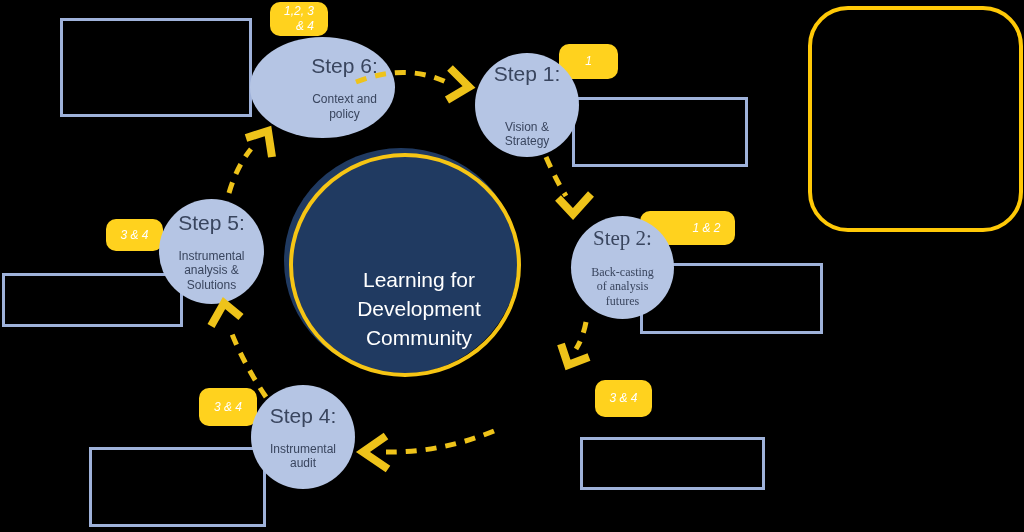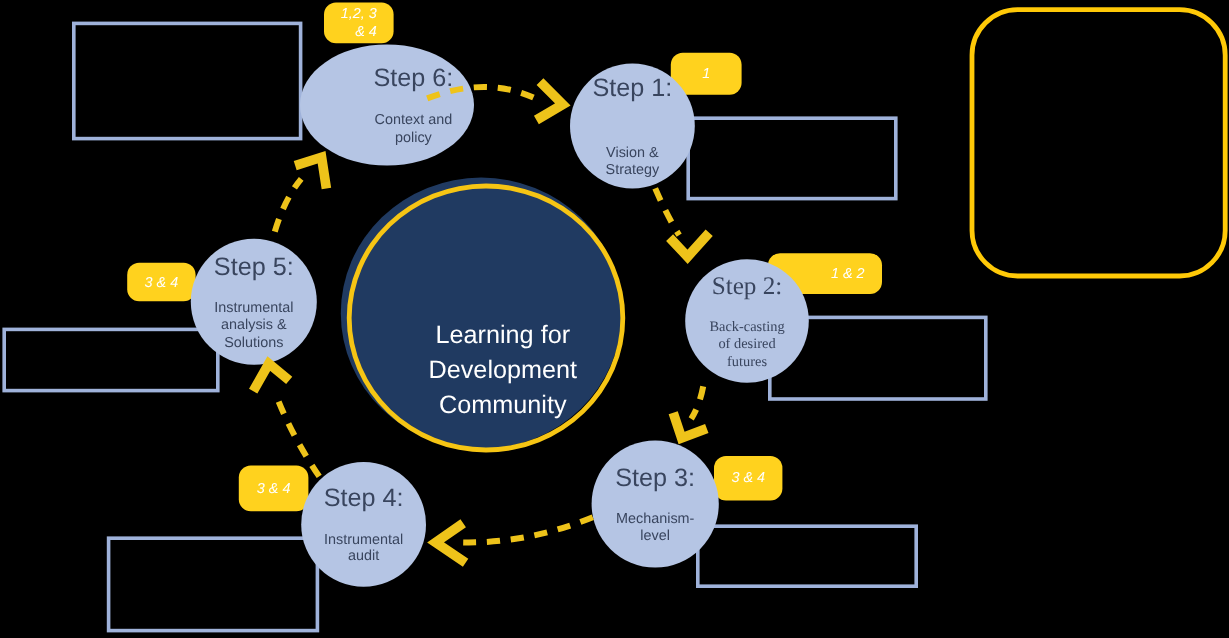--- a/index.html
+++ b/index.html
@@ -58,27 +58,22 @@
 Community</div>
 
   <div class="circle" style="left:475px;top:53px;width:104px;height:104px;gap:20px;">
     <div class="label">Step 1:</div>
     <div class="sub">Vision &amp;
 Strategy</div>
   </div>
   <div class="circle" style="left:571px;top:216px;width:103px;height:103px;font-family:Liberation Serif, serif;">
     <div class="label">Step 2:</div>
     <div class="sub">Back-casting
-of desired
+of analysis
 futures</div>
-  </div>
-  <div class="circle" style="left:493px;top:367px;width:106px;height:106px;">
-    <div class="label">Step 3:</div>
-    <div class="sub">Mechanism-
-level</div>
   </div>
   <div class="circle" style="left:251px;top:385px;width:104px;height:104px;">
     <div class="label">Step 4:</div>
     <div class="sub">Instrumental
 audit</div>
   </div>
   <div class="circle" style="left:159px;top:199px;width:105px;height:105px;text-align:center;">
     <div class="label">Step 5:</div>
     <div class="sub">Instrumental
 analysis &amp;

